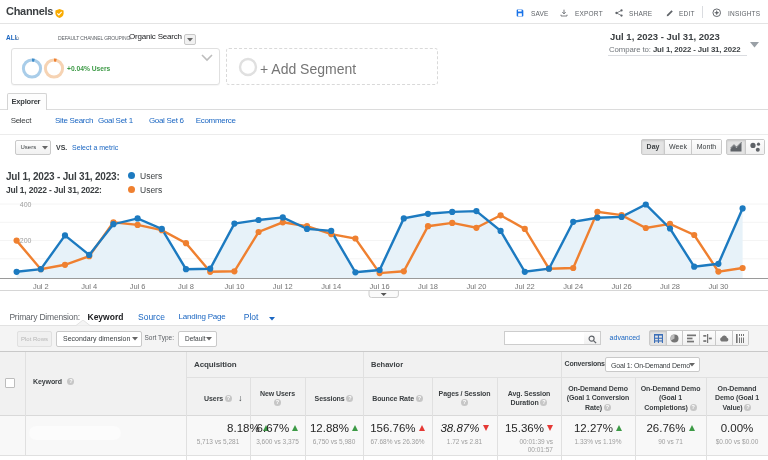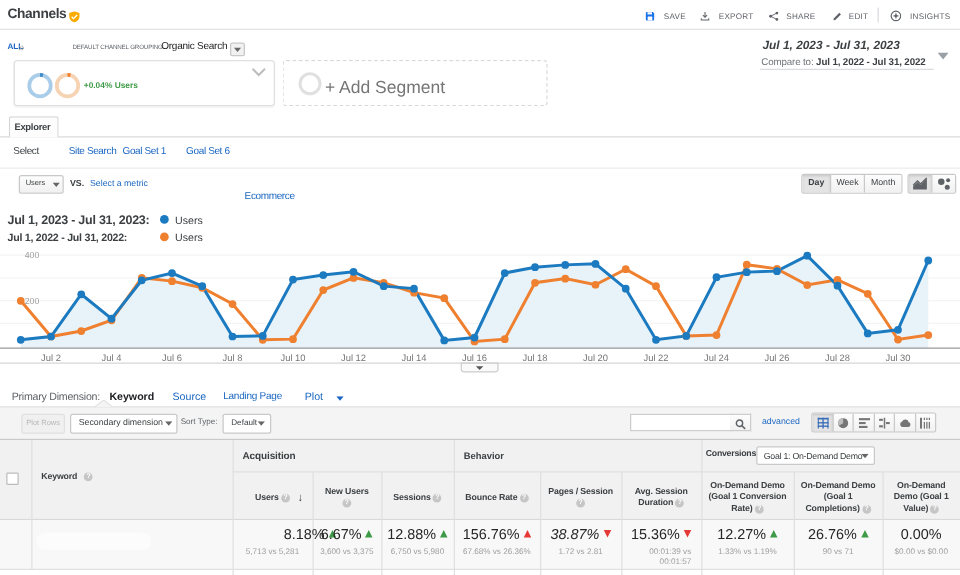--- a/index.html
+++ b/index.html
@@ -51,21 +51,21 @@
 <div class="abs" style="left:6px;top:34px;font-size:6.5px;font-weight:bold;color:#1a66c2;">ALL</div>
 <div class="abs" style="left:14.5px;top:32.5px;font-size:9px;color:#9aa0a6;">»</div>
 <div class="abs" style="left:58px;top:34.5px;font-size:5px;letter-spacing:-0.15px;color:#5f6368;">DEFAULT CHANNEL GROUPING:</div>
 <div class="abs" style="left:129px;top:32px;font-size:8px;letter-spacing:-0.2px;color:#202124;">Organic Search</div>
 <div class="abs" style="left:184px;top:34px;width:10px;height:9px;background:#f1f1f1;border:1px solid #c8c8c8;border-radius:2px;">
   <svg class="abs" style="left:2px;top:3px" width="6" height="4" viewBox="0 0 6 4">
       <path d="M0 0 L6 0 L3 3.6 Z" fill="#666"></path>
     </svg>
 </div>
 
-<div class="abs" style="left:610px;top:30.5px;font-size:9.5px;font-weight:bold;color:#3c4043;white-space:nowrap;font-style:italic;">Jul 1, 2023 - Jul 31, 2023</div>
+<div class="abs" style="left:610px;top:30.5px;font-size:9.5px;font-weight:bold;color:#3c4043;white-space:nowrap;">Jul 1, 2023 - Jul 31, 2023</div>
 <div class="abs" style="left:609px;top:45px;font-size:7.8px;letter-spacing:-0.1px;color:#70757a;white-space:nowrap;">Compare to: <span style="color:#3c4043;font-weight:bold;">Jul 1, 2022 - Jul 31, 2022</span></div>
 <div class="abs" style="left:608px;top:55px;width:139px;height:1px;background:#dadce0;"></div>
 <svg class="abs" style="left:750px;top:42px" width="9" height="6" viewBox="0 0 9 6">
     <path d="M0 0 L9 0 L4.5 5.5 Z" fill="#9aa0a6"></path>
   </svg>
 
 <div class="abs" style="left:11px;top:48px;width:207px;height:35px;background:#fff;border:1px solid #e0e0e0;border-radius:3px;box-shadow:0 1px 1px rgba(0,0,0,.04);"></div>
 <svg class="abs" style="left:21px;top:57px" width="44" height="23" viewBox="0 0 44 23">
   <circle cx="11" cy="11.5" r="8.6" fill="none" stroke="#a9cde9" stroke-width="3"></circle>
   <path d="M11 2.9 A8.6 8.6 0 0 1 13.4 3.24" fill="none" stroke="#3f8cc8" stroke-width="3"></path>
@@ -84,21 +84,21 @@
 <div class="abs" style="left:260px;top:61px;font-size:14px;color:#757575;">+ Add Segment</div>
 
 <div class="abs" style="left:0;top:109px;width:768px;height:1px;background:#dcdcdc;"></div>
 <div class="abs" style="left:6.5px;top:93px;width:38px;height:16px;background:#fdfdfd;border:1px solid #d4d4d4;border-bottom:0;border-radius:2px 2px 0 0;"></div>
 <div class="abs" style="left:11.5px;top:97px;font-size:7.5px;letter-spacing:-0.2px;font-weight:bold;color:#3c4043;">Explorer</div>
 
 <div class="abs" style="left:10.7px;top:116px;font-size:8px;letter-spacing:-0.3px;color:#3c4043;">Select</div>
 <div class="abs lnk" style="left:55px;top:116px;font-size:8px;letter-spacing:-0.3px;">Site Search</div>
 <div class="abs lnk" style="left:98px;top:116px;font-size:8px;letter-spacing:-0.3px;">Goal Set 1</div>
 <div class="abs lnk" style="left:148.9px;top:116px;font-size:8px;letter-spacing:-0.3px;">Goal Set 6</div>
-<div class="abs lnk" style="left:195.7px;top:116px;font-size:8px;letter-spacing:-0.3px;margin-top:36px;">Ecommerce</div>
+<div class="abs lnk" style="left:195.7px;top:116px;font-size:8px;letter-spacing:-0.3px;">Ecommerce</div>
 <div class="abs" style="left:0;top:134px;width:768px;height:1px;background:#ececec;"></div>
 
 <div class="abs" style="left:14.5px;top:140px;width:34.5px;height:13px;background:linear-gradient(#fdfdfd,#f1f1f1);border:1px solid #c9c9c9;border-radius:2px;">
   <span class="abs" style="left:5px;top:3px;font-size:6px;color:#3c4043;">Users</span>
   <svg class="abs" style="left:26px;top:5px" width="6" height="4" viewBox="0 0 6 4">
       <path d="M0 0 L6 0 L3 3.6 Z" fill="#666"></path>
     </svg>
 </div>
 <div class="abs" style="left:56px;top:144px;font-size:7px;font-weight:bold;color:#3c4043;">VS.</div>
 <div class="abs lnk" style="left:72px;top:143.5px;font-size:7px;">Select a metric</div>

